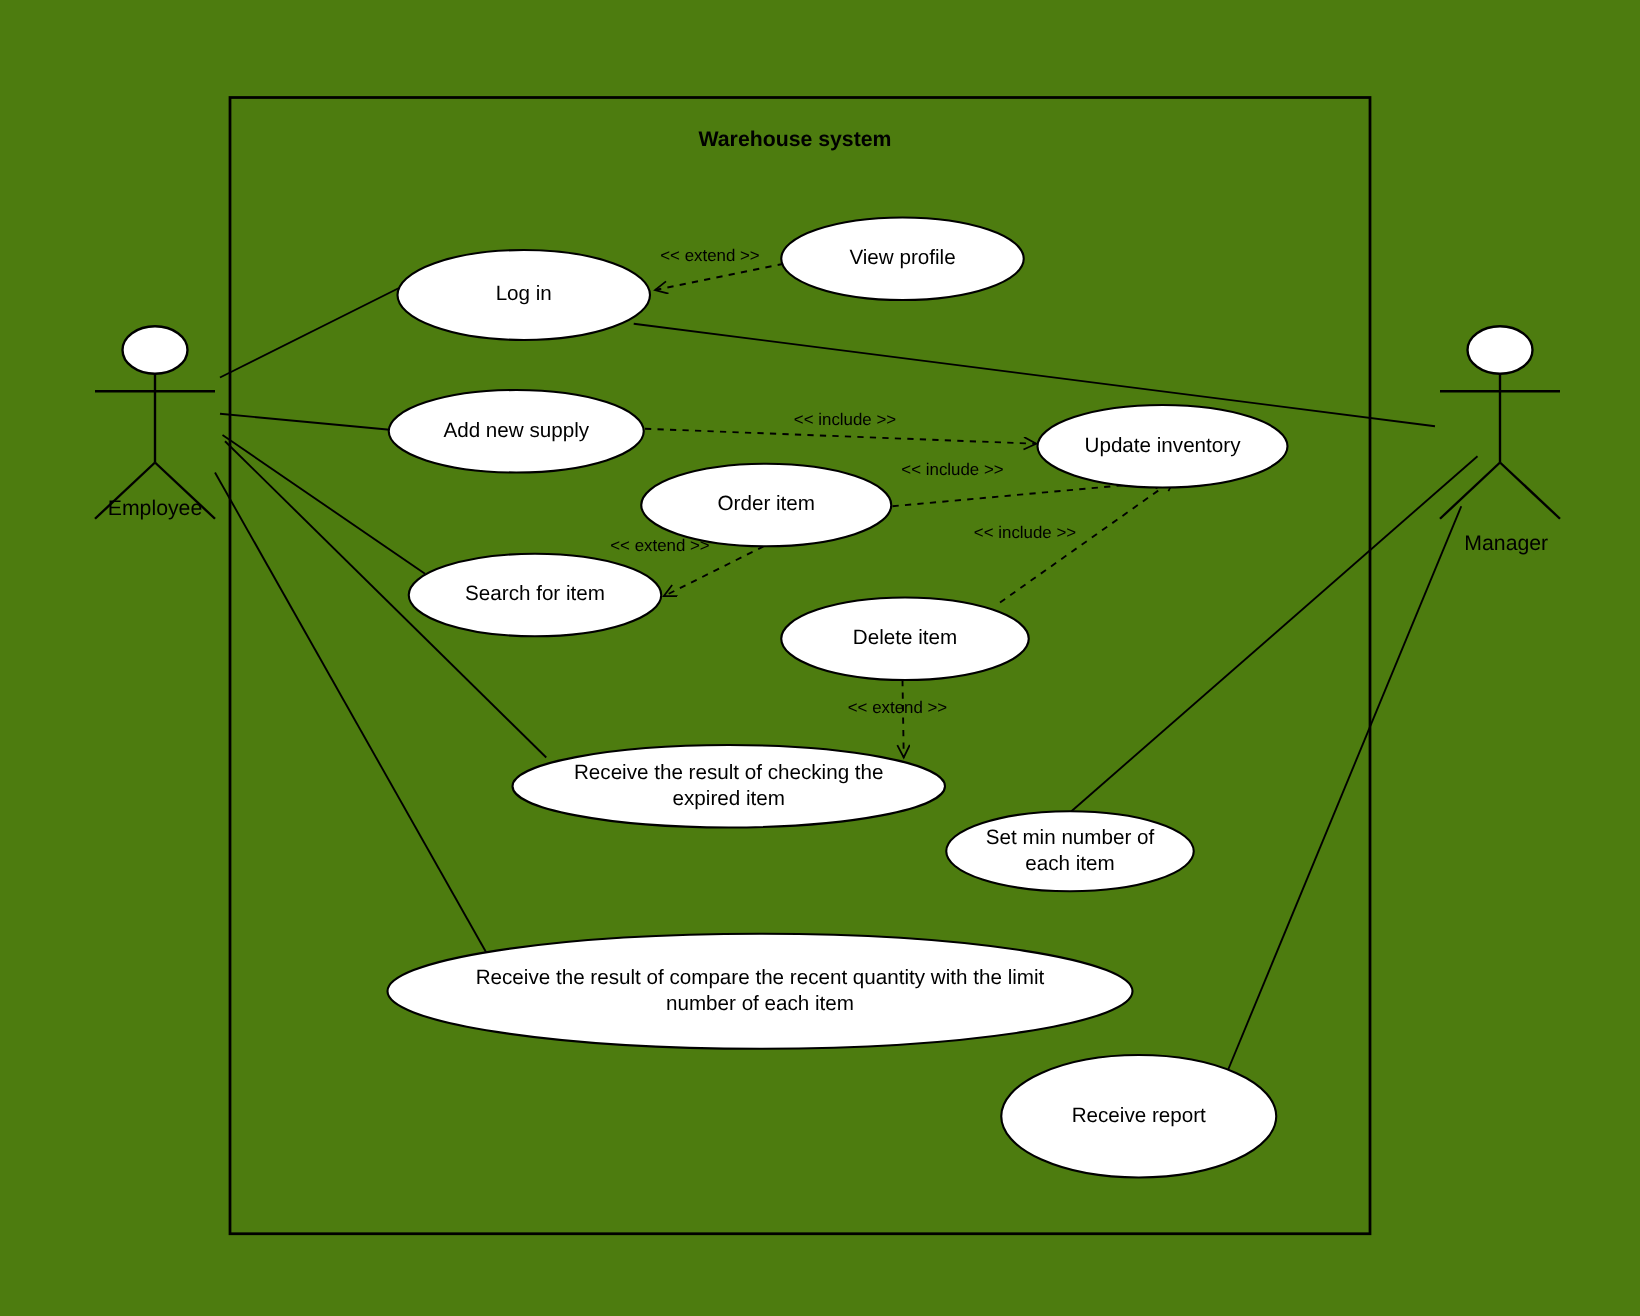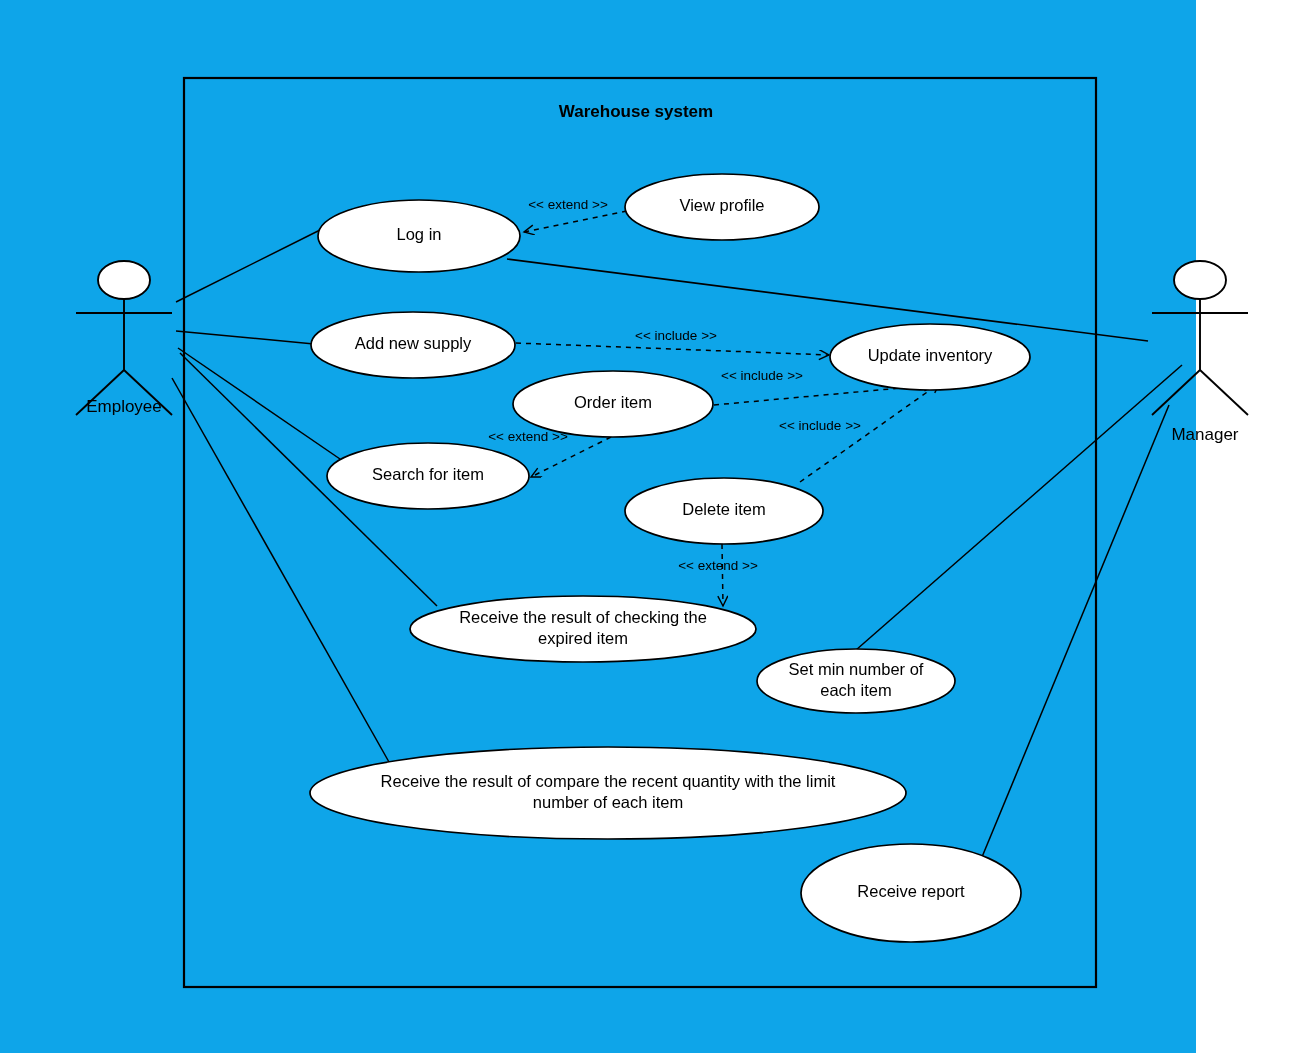--- a/index.html
+++ b/index.html
@@ -8,23 +8,23 @@
     background: #ffffff;
   }
   body {
     width: 1312px;
     height: 1053px;
     font-family: "Liberation Sans", sans-serif;
     overflow: hidden;
   }
   #diagram-root {
     position: relative;
-    width: 1196px;
+    width: 1312px;
     height: 1053px;
-    background: #0ea5e9;
+    background: #4d7c0f;
     text-decoration: underline;
   }
   svg#uml-svg {
     display: block;
     width: 1312px;
     height: 1053px;
   }
   .boundary-box {
     fill: none;
     stroke: #000000;

